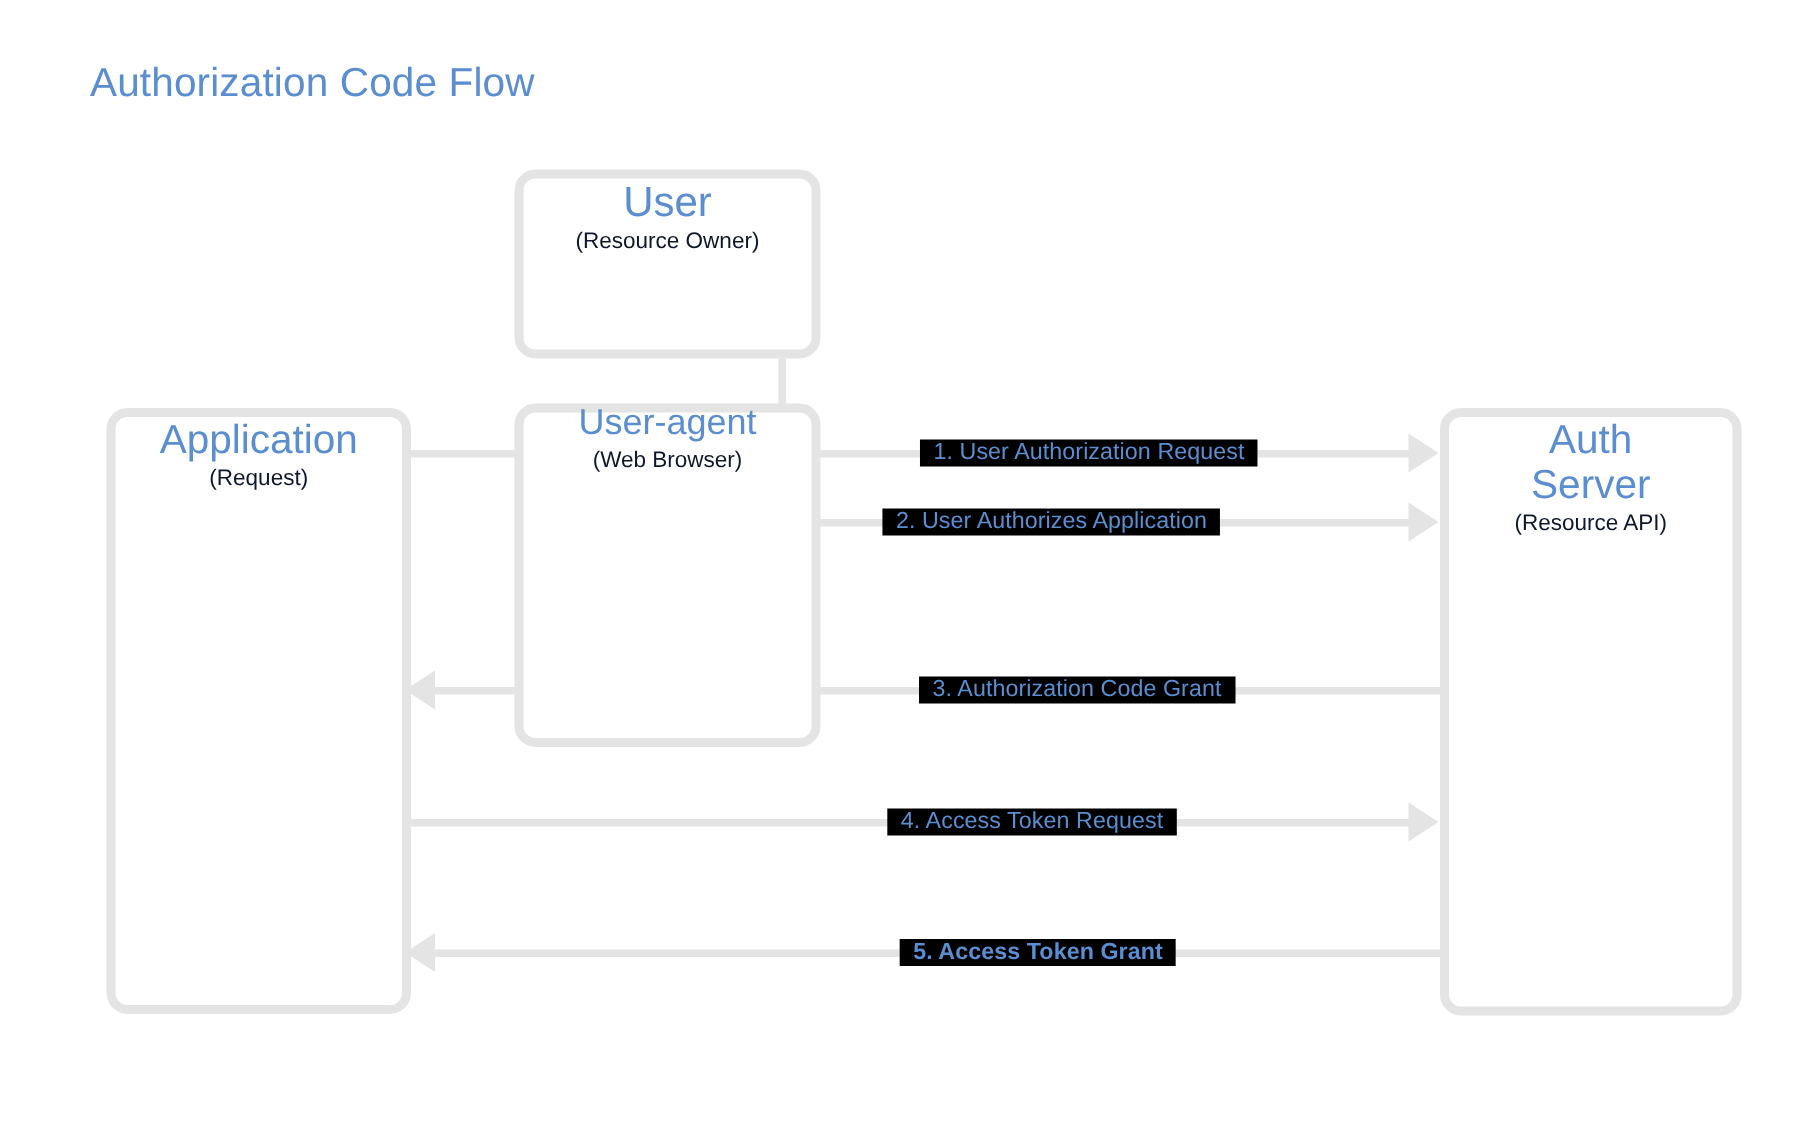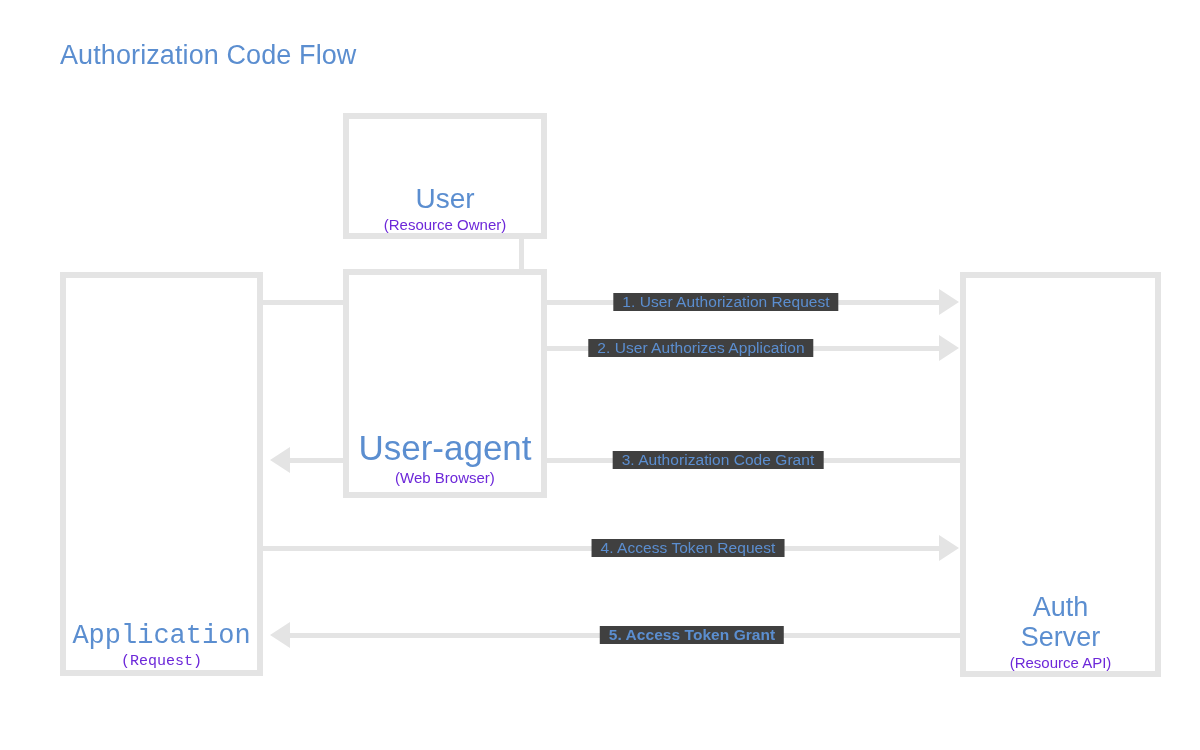--- a/index.html
+++ b/index.html
@@ -29,50 +29,50 @@
     color: #5b8ed0;
     letter-spacing: 0.1px;
     white-space: nowrap;
   }
 
   
   .node {
     position: absolute;
     box-sizing: border-box;
     border: 6px solid #e4e4e4;
-    border-radius: 0;
+    border-radius: 14px;
     background: #ffffff;
     display: flex;
     flex-direction: column;
     align-items: center;
-    justify-content: flex-end;
+    justify-content: flex-start;
     text-align: center;
   }
   .node .node-title {
     color: #5b8ed0;
     font-size: 28px;
     font-weight: 400;
     line-height: 1.12;
     white-space: pre-line;
   }
   .node .node-sub {
-    color: #6d28d9;
+    color: #0f172a;
     font-size: 15px;
     font-weight: 400;
     margin-top: 2px;
   }
 
   #node-user      { left: 343px; top: 113px; width: 204px; height: 126px; z-index: 6; }
   #node-useragent { left: 343px; top: 269px; width: 204px; height: 229px; z-index: 4; }
-  #node-app       { left: 60px;  top: 272px; width: 203px; height: 404px; z-index: 6; font-family: Liberation Mono, monospace; }
+  #node-app       { left: 71px;  top: 272px; width: 203px; height: 404px; z-index: 6; }
   #node-auth      { left: 960px; top: 272px; width: 201px; height: 405px; z-index: 6; }
 
   #node-app .node-title      { font-size: 27px; }
   #node-auth .node-title     { font-size: 27px; }
-  #node-useragent .node-title{ font-size: 35px; }
+  #node-useragent .node-title{ font-size: 24px; }
 
   
   #node-useragent .node-inner { transform: translateY(-6px); }
 
   
   .hline {
     position: absolute;
     height: 5px;
     background: #e4e4e4;
     z-index: 2;
@@ -92,21 +92,21 @@
     z-index: 3;
   }
   .arrow-right { border-left: 20px solid #e4e4e4; }
   .arrow-left  { border-right: 20px solid #e4e4e4; }
 
   .flow-label {
     position: absolute;
     color: #5b8ed0;
     font-size: 15.5px;
     font-weight: 400;
-    background: #404040;
+    background: #000000;
     padding: 0 9px;
     white-space: nowrap;
     z-index: 5;
     transform: translate(-50%, -50%);
     letter-spacing: 0.05px;
   }
 </style>
 </head>
 <body>
 

